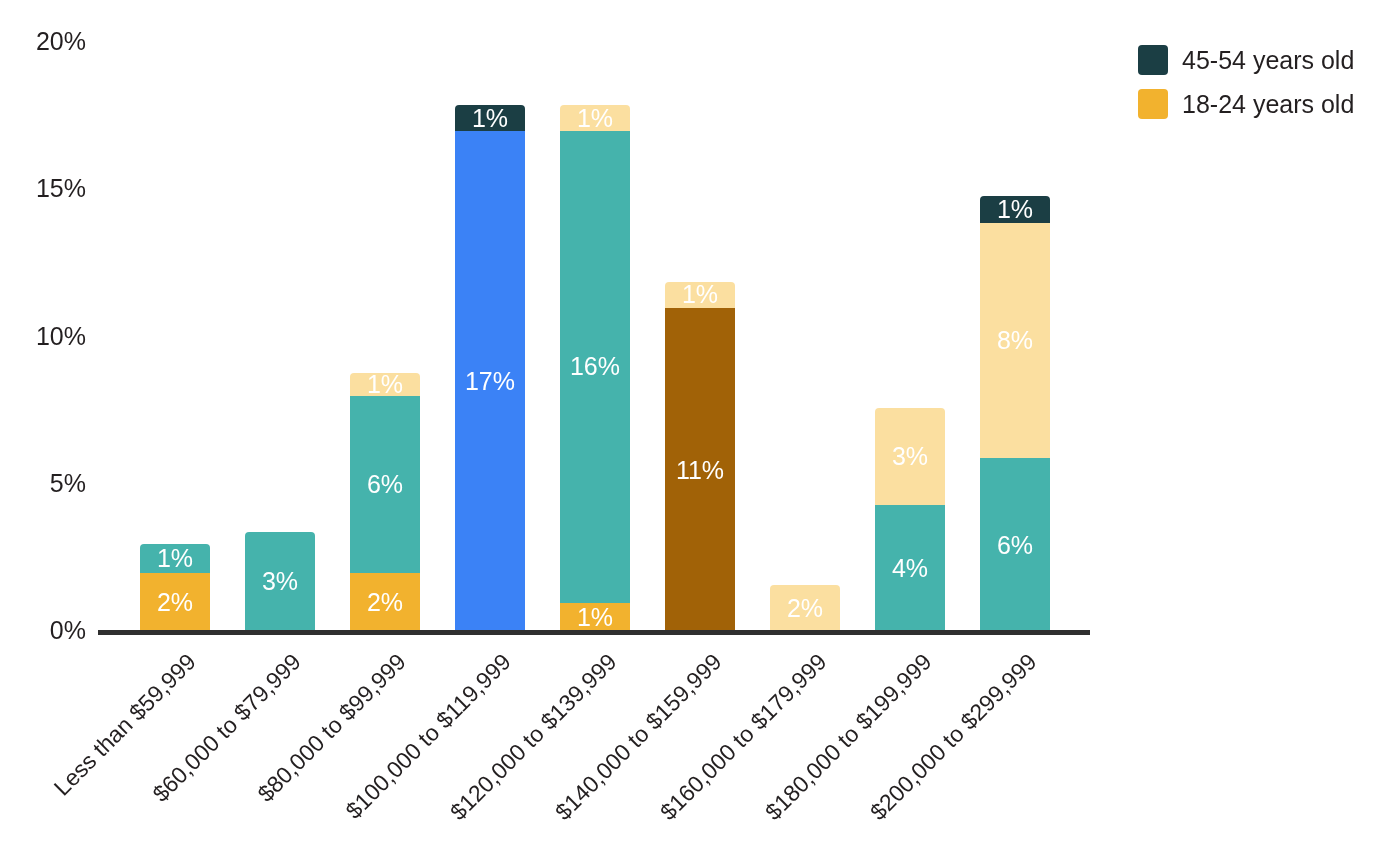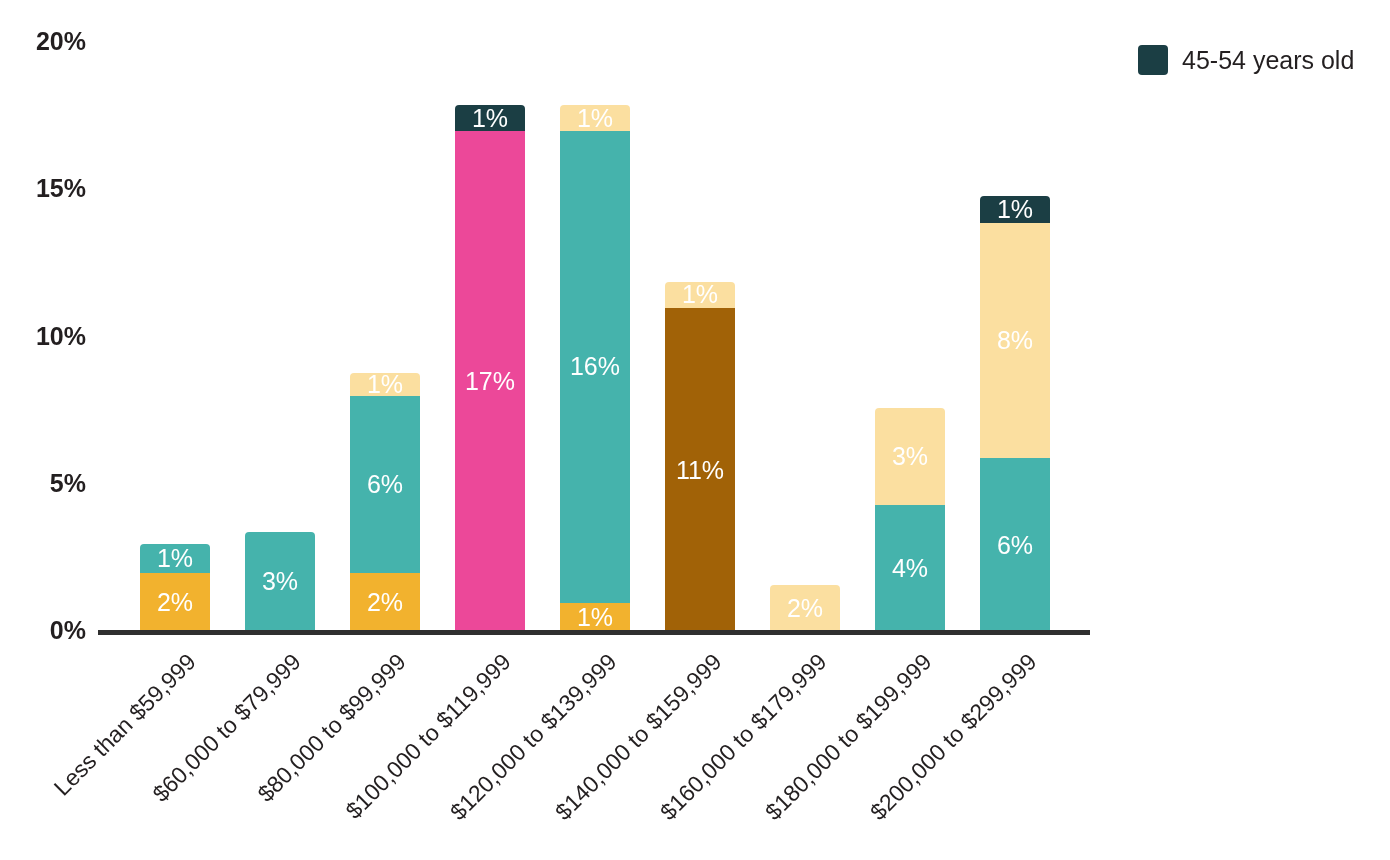--- a/index.html
+++ b/index.html
@@ -33,21 +33,20 @@
   }
   .y-tick-label {
     position: absolute;
     right: 12px;
     font-size: 25px;
     line-height: 25px;
     color: #231f20;
     text-align: right;
     white-space: nowrap;
     transform: translateY(-50%);
-    font-weight: bold;
   }
 
   
   .plot-area {
     position: absolute;
     left: 98px;
     top: 43px;
     width: 992px;
     height: 589px;
   }
@@ -177,21 +176,21 @@
           <span class="seg-label" style="color: rgb(255, 255, 255);">6%</span>
         </div>
         <div class="seg" style="height: 58.9px; background: rgb(242, 178, 46);">
           <span class="seg-label" style="color: rgb(255, 255, 255);">2%</span>
         </div>
       </div>
       <div class="bar" style="left: 357px; width: 70px;">
         <div class="seg" style="height: 26.505px; background: rgb(27, 62, 68);">
           <span class="seg-label" style="color: rgb(255, 255, 255);">1%</span>
         </div>
-        <div class="seg" style="height: 500.65px; background: #ec4899;">
+        <div class="seg" style="height: 500.65px; background: #3b82f6;">
           <span class="seg-label" style="color: rgb(255, 255, 255);">17%</span>
         </div>
       </div>
       <div class="bar" style="left: 462px; width: 70px;">
         <div class="seg" style="height: 26.505px; background: rgb(251, 223, 160);">
           <span class="seg-label" style="color: rgb(255, 255, 255);">1%</span>
         </div>
         <div class="seg" style="height: 471.2px; background: rgb(69, 179, 172);">
           <span class="seg-label" style="color: rgb(255, 255, 255);">16%</span>
         </div>
@@ -263,15 +262,19 @@
       <div class="x-tick-wrap" style="left: 925.4px; top: 14px;">
         <div class="x-rot">$200,000 to $299,999</div>
       </div>
     </div>
 
   <div class="legend">
       <div class="legend-item">
         <span class="legend-swatch" style="background: rgb(27, 62, 68);"></span>
         <span class="legend-label">45-54 years old</span>
       </div>
+      <div class="legend-item">
+        <span class="legend-swatch" style="background: rgb(242, 178, 46);"></span>
+        <span class="legend-label">18-24 years old</span>
+      </div>
     </div>
 
 </div>
 
 </body></html>

